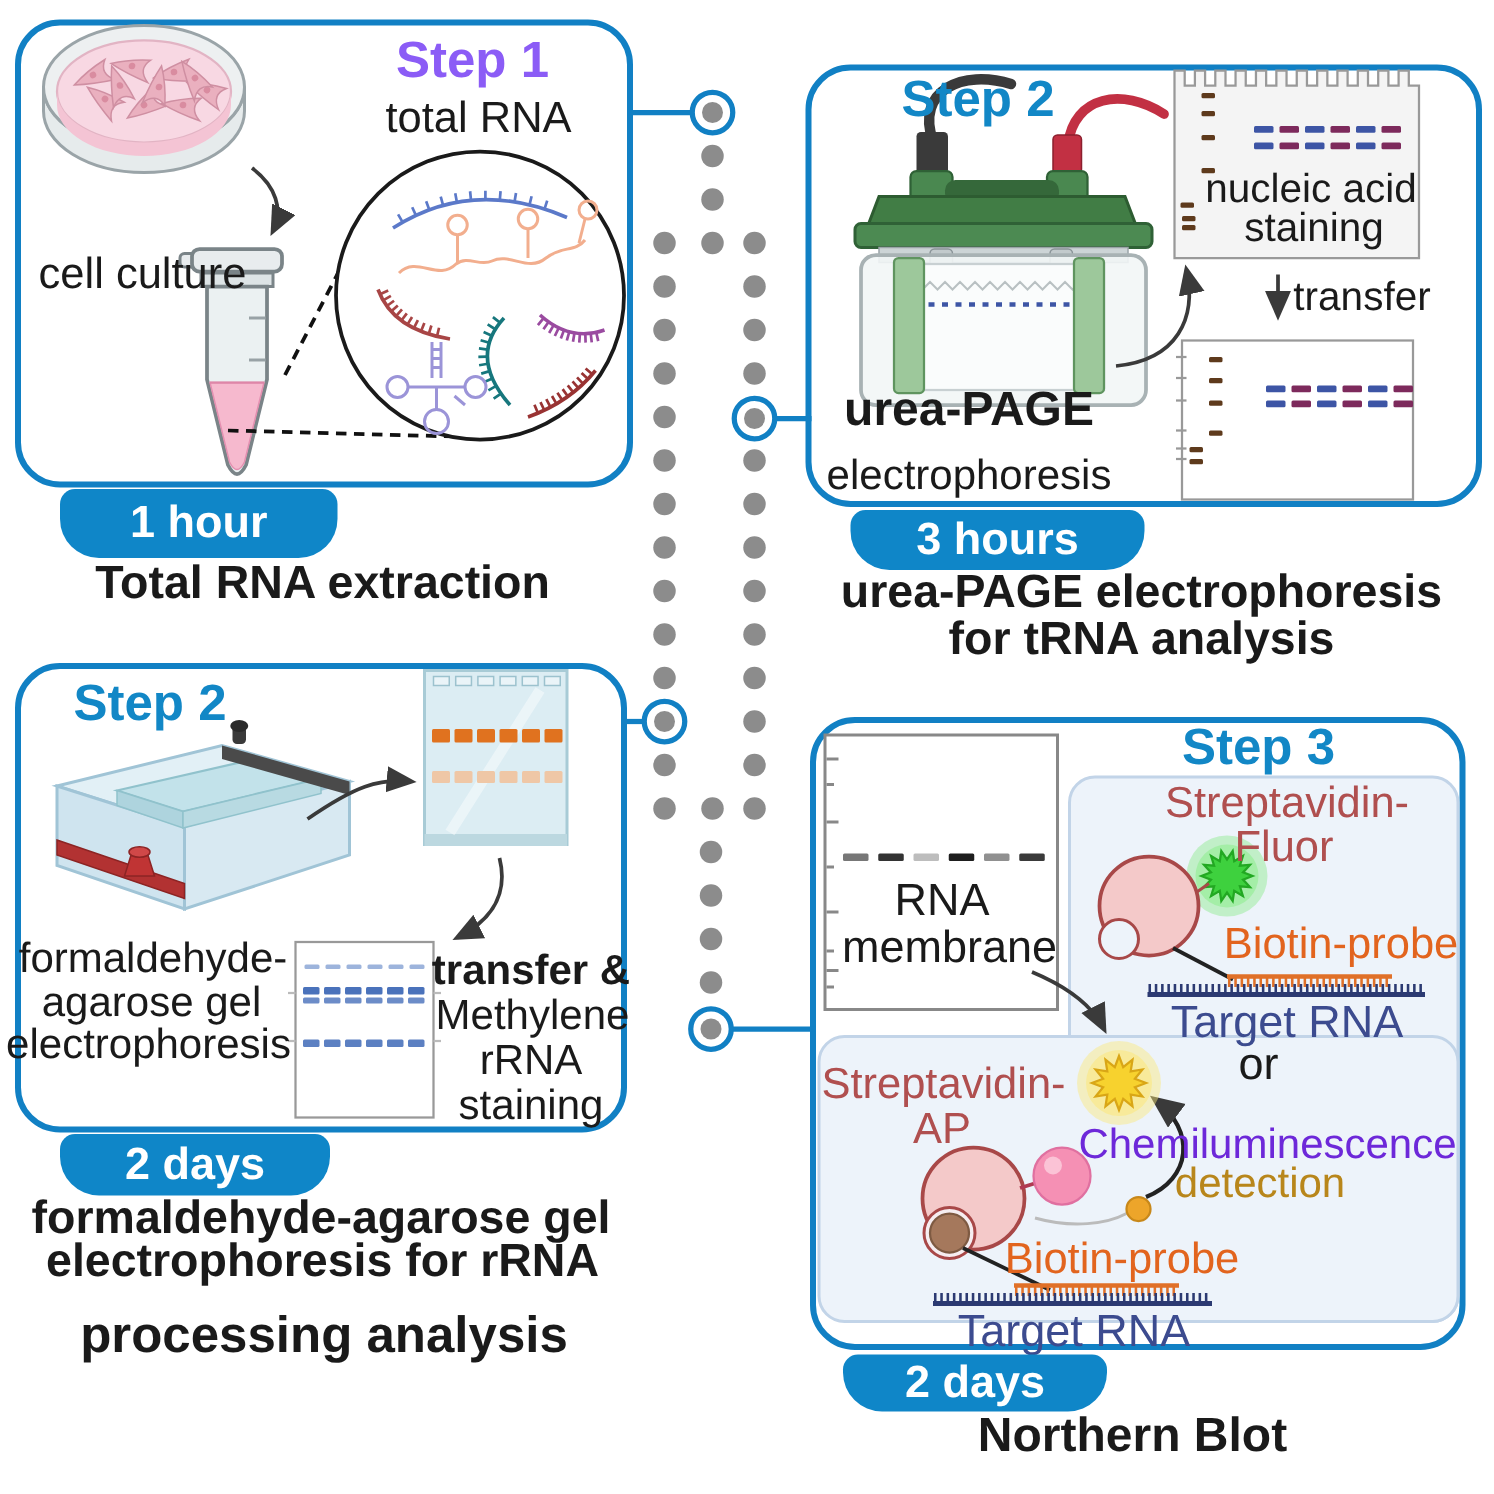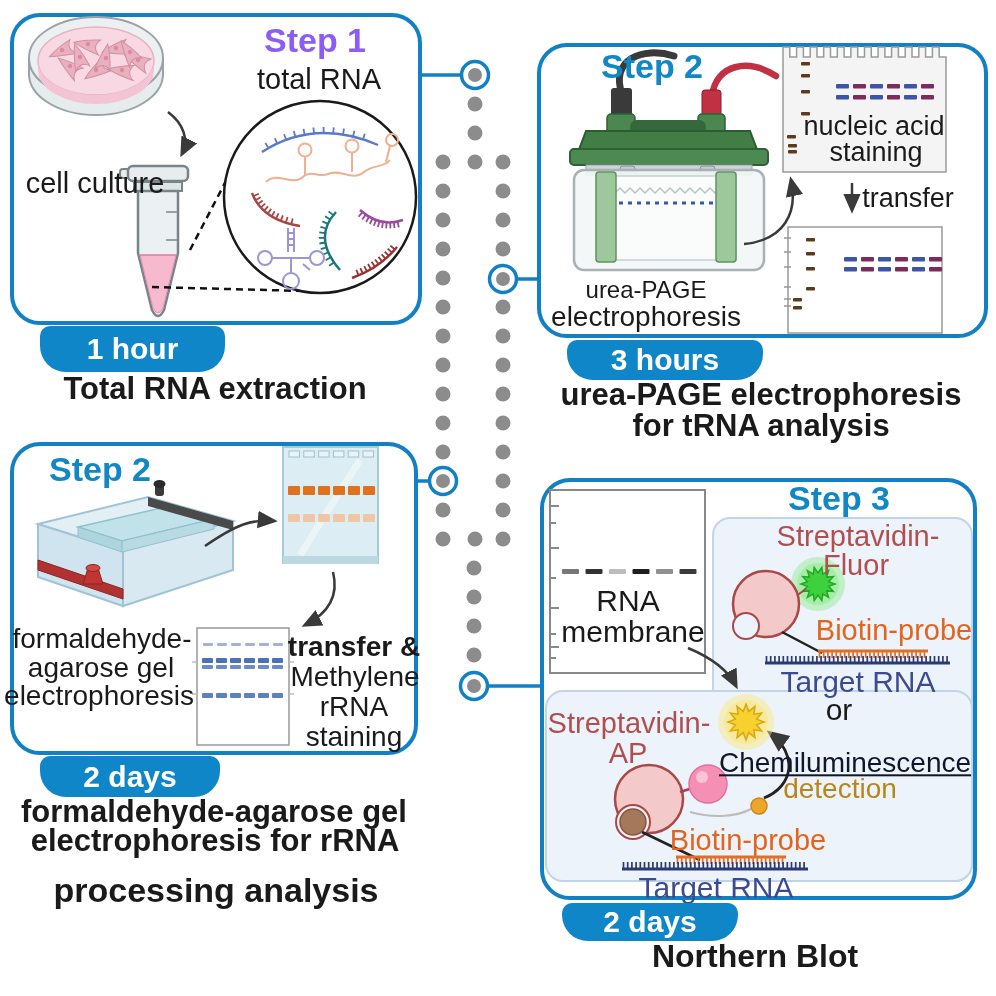--- a/index.html
+++ b/index.html
@@ -413,21 +413,21 @@
 
   <div class="lbl bold" style="left:315px;top:41px;font-size:34px;color:#8b5cf6;">Step 1</div>
   <div class="lbl" style="left:319px;top:79px;font-size:29px;">total RNA</div>
   <div class="lbl" style="left:95px;top:139px;font-size:29px;margin-top:44px;">cell culture</div>
   <div class="pill" style="left:40px;top:326px;width:185px;height:46px;font-size:30px;line-height:46px;">
     <span>1 hour</span>
   </div>
   <div class="lbl bold" style="left:215px;top:389px;font-size:31px;">Total RNA extraction</div>
 
   <div class="lbl bold" style="left:652px;top:67px;font-size:34px;color:#1287c6;">Step 2</div>
-  <div class="lbl" style="left:646px;top:290px;font-size:24px;">urea-PAGE</div>
+  <div class="lbl" style="left:646px;top:273px;font-size:32px;font-weight:bold;">urea-PAGE</div>
   <div class="lbl" style="left:646px;top:317px;font-size:28px;">electrophoresis</div>
   <div class="lbl" style="left:874px;top:126px;font-size:27px;">nucleic acid</div>
   <div class="lbl" style="left:876px;top:152px;font-size:27px;">staining</div>
   <div class="lbl" style="left:908px;top:198px;font-size:27px;">transfer</div>
   <div class="pill" style="left:567px;top:340px;width:196px;height:40px;font-size:30px;line-height:40px;">
     <span>3 hours</span>
   </div>
   <div class="lbl bold" style="left:761px;top:395px;font-size:31px;">urea-PAGE electrophoresis</div>
   <div class="lbl bold" style="left:761px;top:426px;font-size:31px;">for tRNA analysis</div>
 
@@ -449,21 +449,21 @@
   <div class="lbl bold" style="left:839px;top:499px;font-size:34px;color:#1287c6;">Step 3</div>
   <div class="lbl" style="left:628px;top:601px;font-size:30px;">RNA</div>
   <div class="lbl" style="left:633px;top:632px;font-size:30px;">membrane</div>
   <div class="lbl" style="left:858px;top:536px;font-size:29px;color:#b04f4f;">Streptavidin-</div>
   <div class="lbl" style="left:856px;top:565px;font-size:29px;color:#b04f4f;">Fluor</div>
   <div class="lbl" style="left:894px;top:630px;font-size:29px;color:#e2641e;">Biotin-probe</div>
   <div class="lbl" style="left:858px;top:682px;font-size:30px;color:#3c4b8f;">Target RNA</div>
   <div class="lbl" style="left:839px;top:710px;font-size:30px;">or</div>
   <div class="lbl" style="left:629px;top:723px;font-size:29px;color:#b04f4f;">Streptavidin-</div>
   <div class="lbl" style="left:628px;top:753px;font-size:29px;color:#b04f4f;">AP</div>
-  <div class="lbl" style="left:845px;top:763px;font-size:28px;color:#0f172a;text-decoration:underline;">Chemiluminescence</div>
+  <div class="lbl" style="left:845px;top:763px;font-size:28px;color:#6d28d9;">Chemiluminescence</div>
   <div class="lbl" style="left:840px;top:789px;font-size:28px;color:#b8861b;">detection</div>
   <div class="lbl" style="left:748px;top:840px;font-size:29px;color:#e2641e;">Biotin-probe</div>
   <div class="lbl" style="left:716px;top:888px;font-size:30px;color:#3c4b8f;">Target RNA</div>
   <div class="pill" style="left:562px;top:903px;width:176px;height:38px;font-size:30px;line-height:38px;">
     <span>2 days</span>
   </div>
   <div class="lbl bold" style="left:755px;top:957px;font-size:32px;">Northern Blot</div>
 </div>
 
 </body></html>

